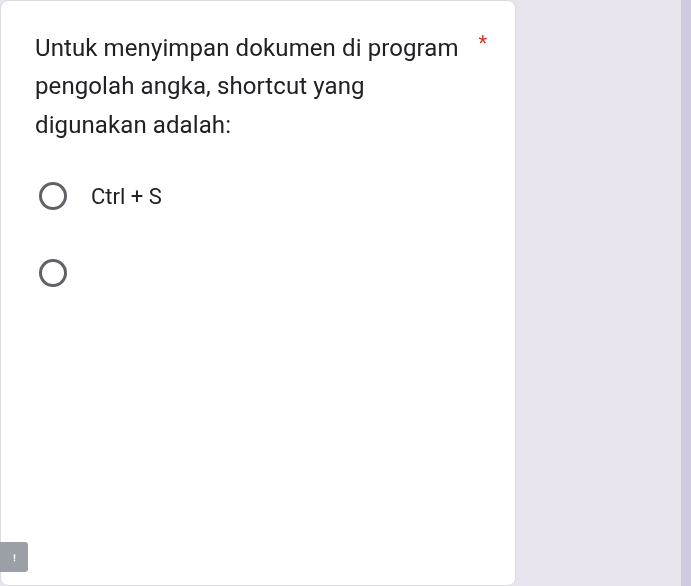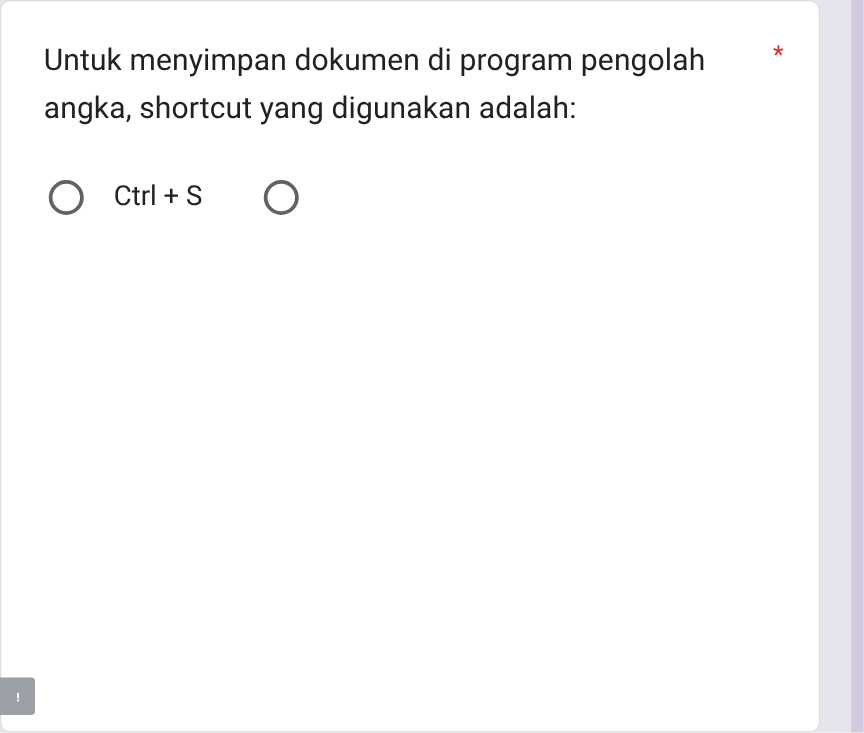--- a/index.html
+++ b/index.html
@@ -14,21 +14,21 @@
       height: 586px;
       overflow: hidden;
       position: relative;
     }
     .card {
       background: #ffffff;
       border: 1px solid #dadce0;
       border-radius: 8px;
       margin: 0 18px 0 0;
       padding: 28px 28px 0 34px;
-      width: 656px;
+      width: 516px;
       height: 100%;
       position: relative;
     }
     .question-header {
       display: flex;
       align-items: flex-start;
       margin-bottom: 38px;
     }
     .question-text {
       font-size: 24px;
@@ -39,21 +39,21 @@
       letter-spacing: 0.1px;
     }
     .required-asterisk {
       color: #d93025;
       font-size: 20px;
       margin-left: 18px;
       margin-top: 2px;
     }
     .options {
       display: flex;
-      flex-direction: row;
+      flex-direction: column;
       gap: 49px;
       padding-left: 4px;
     }
     .option {
       display: flex;
       align-items: center;
       cursor: pointer;
     }
     .radio-outer {
       width: 28px;

